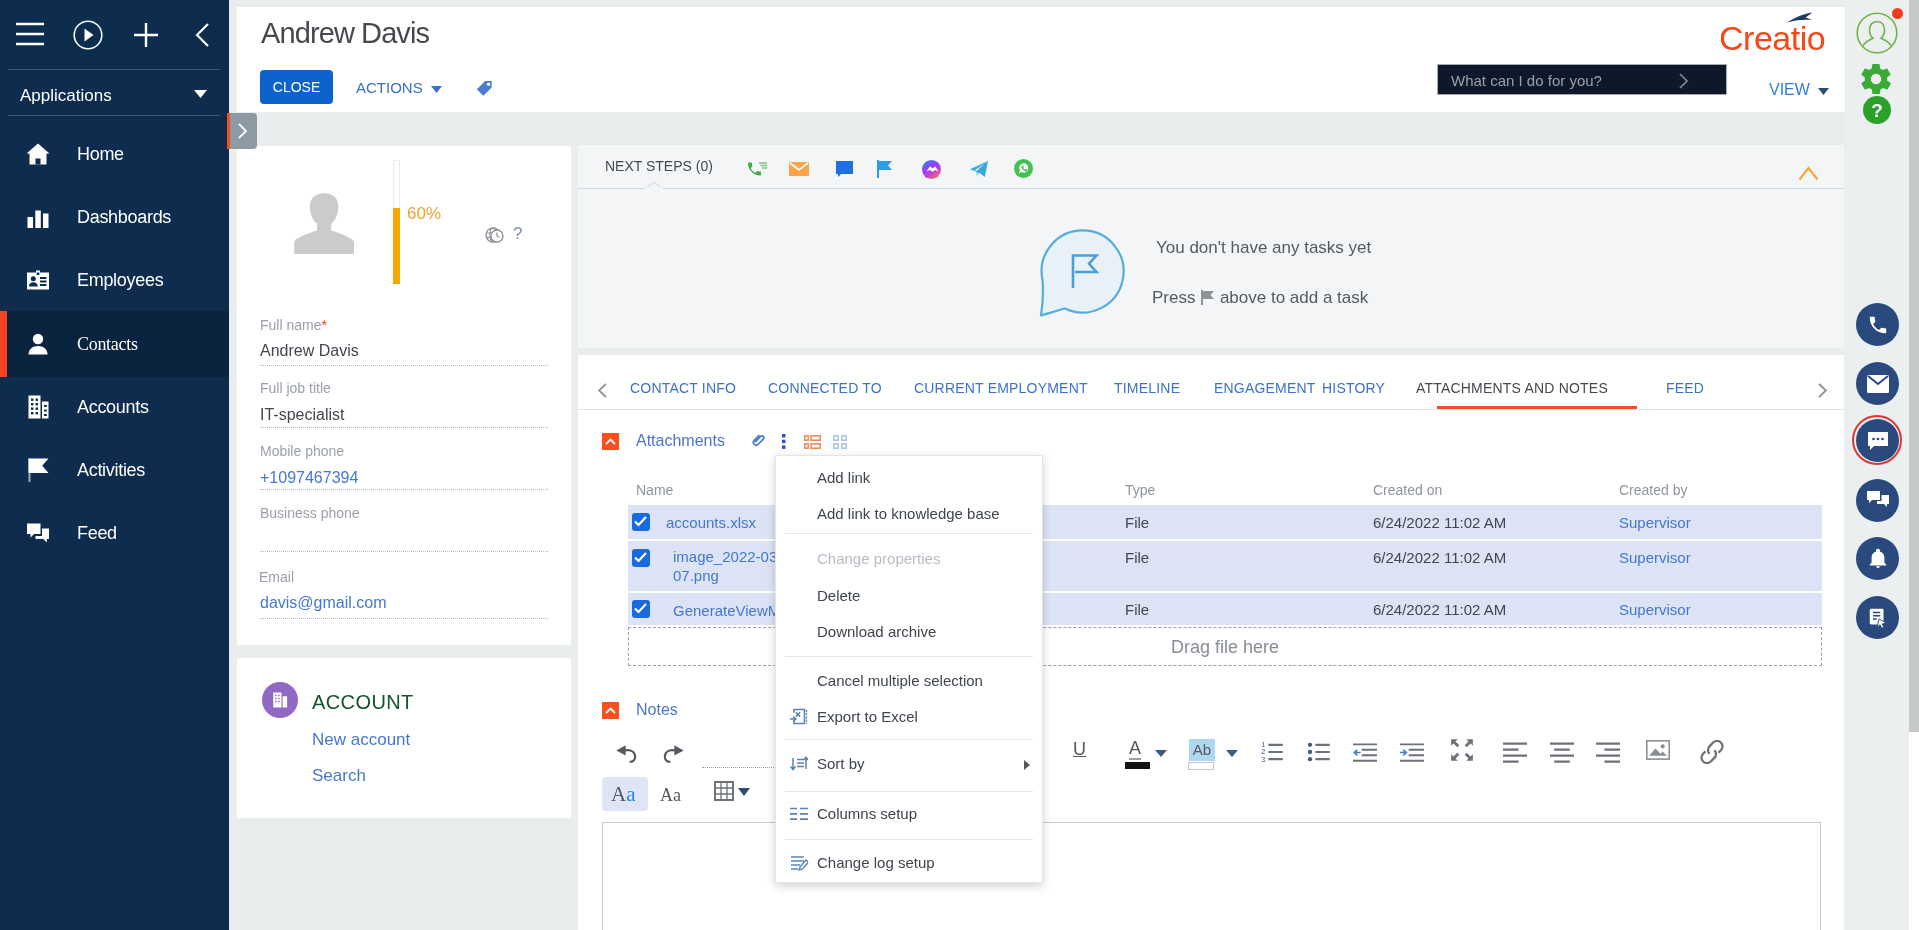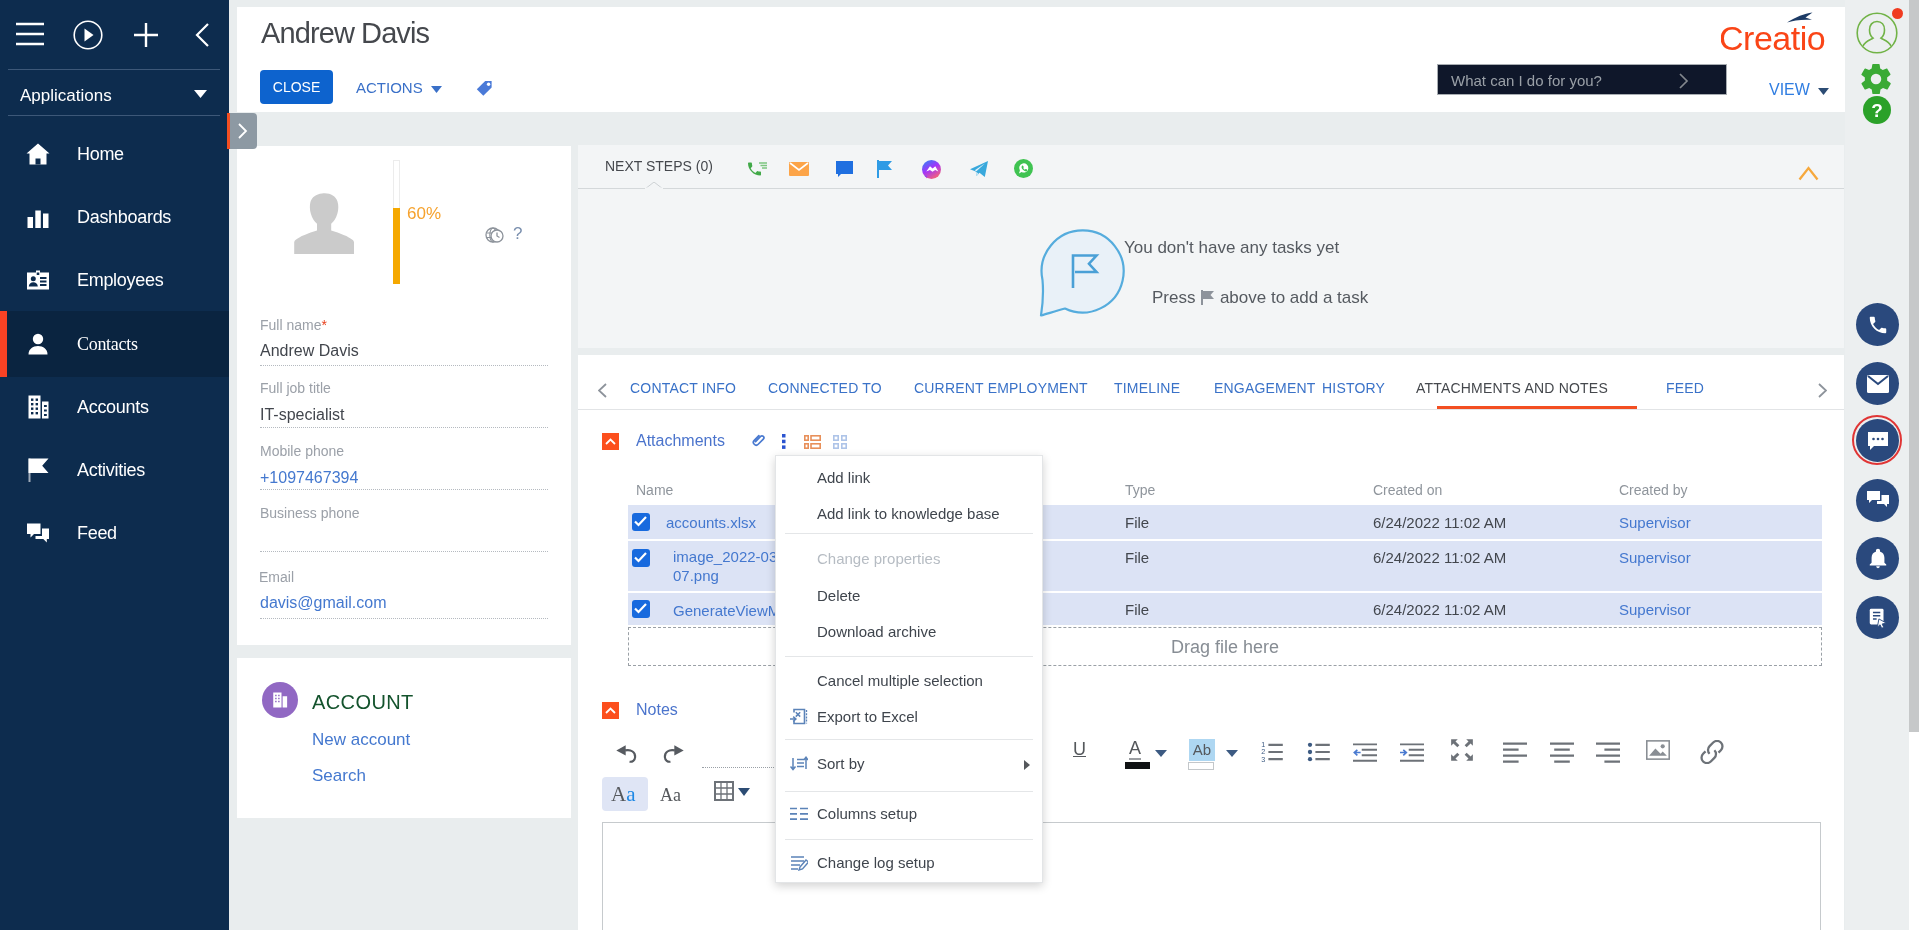--- a/index.html
+++ b/index.html
@@ -357,21 +357,21 @@
   <div id="ns-divider"></div>
   <svg class="abs" style="left:67px;top:37px" width="18" height="7" viewBox="0 0 18 7">
       <path d="M0 7L9 0L18 7" fill="#f3f5f6" stroke="#cdd1d4" stroke-width="1" stroke-linejoin="round"></path>
       <path d="M0 6.5h18" stroke="#f3f5f6" stroke-width="2"></path>
     </svg>
 
   <svg class="abs" style="left:462px;top:80px;overflow:visible" width="90" height="105" viewBox="0 0 90 105">
       <path d="M2.5 55 A41 41 0 1 1 25 83.5 C16 86 8 88.5 1 90.5 C2.8 79 3.5 66 2.5 55 Z" fill="#e9f1f8" stroke="#55acdd" stroke-width="2.2" stroke-linejoin="round"></path>
       <path d="M33 63V30.5h23.5l-7.5 8.25 7.5 8.25H35" fill="none" stroke="#4aa0d6" stroke-width="2.6"></path>
     </svg>
-  <div class="abs" style="left:546px;top:93px;color:#555a60;font-size:17px">You don't have any tasks yet</div>
+  <div class="abs" style="left:578px;top:93px;color:#555a60;font-size:17px">You don't have any tasks yet</div>
   <div class="abs" style="left:574px;top:143px;color:#555a60;font-size:17px">Press <svg width="15" height="15" viewBox="0 0 15 15" style="vertical-align:-2px">
         <path fill="#8d939b" d="M1 0h2v15H1z"></path>
         <path fill="#8d939b" d="M3 1h11l-3.5 4L14 9H3z"></path>
       </svg> above to add a task</div>
 </div>
 
 <div id="tabscard">
   <svg class="abs" style="left:20px;top:28px" width="9" height="15" viewBox="0 0 9 15">
       <path d="M8 1L1 7.5 8 14" fill="none" stroke="#8d939b" stroke-width="1.8"></path>
     </svg>

